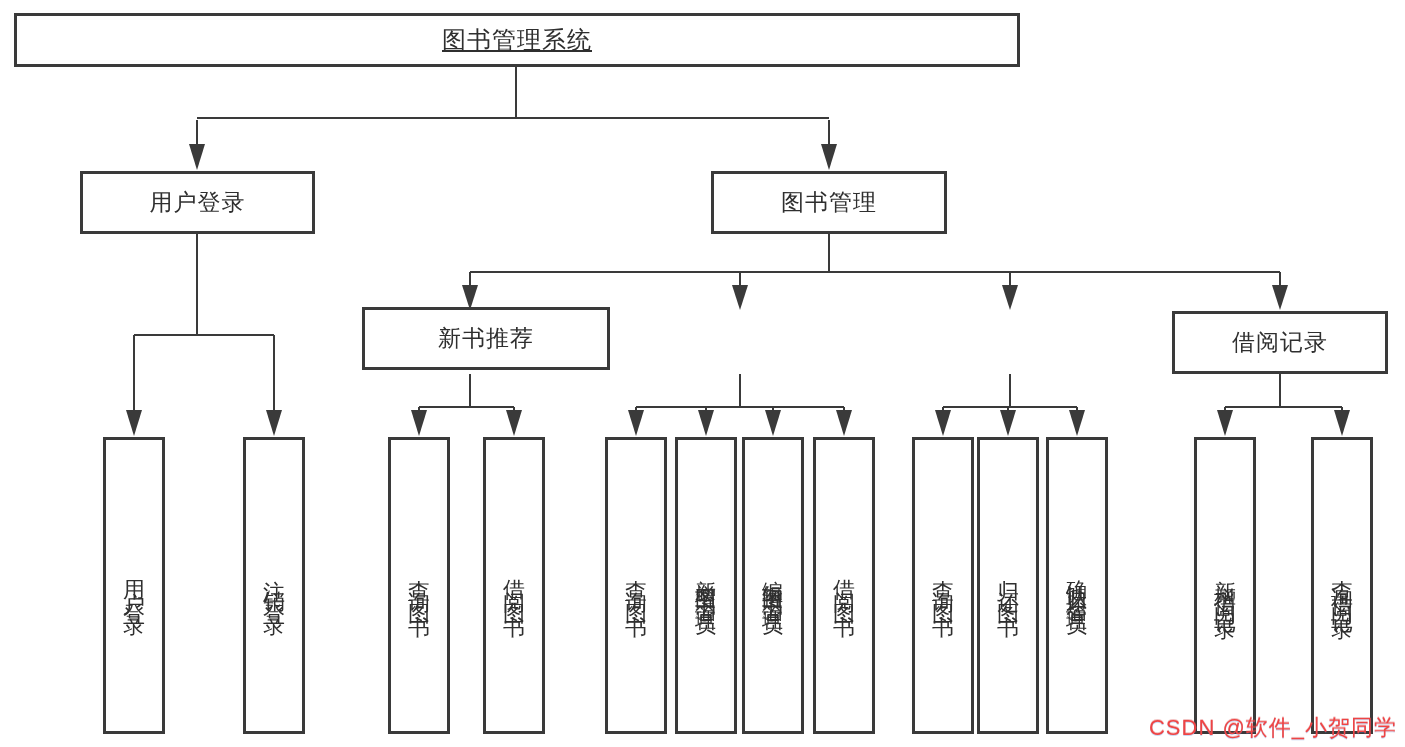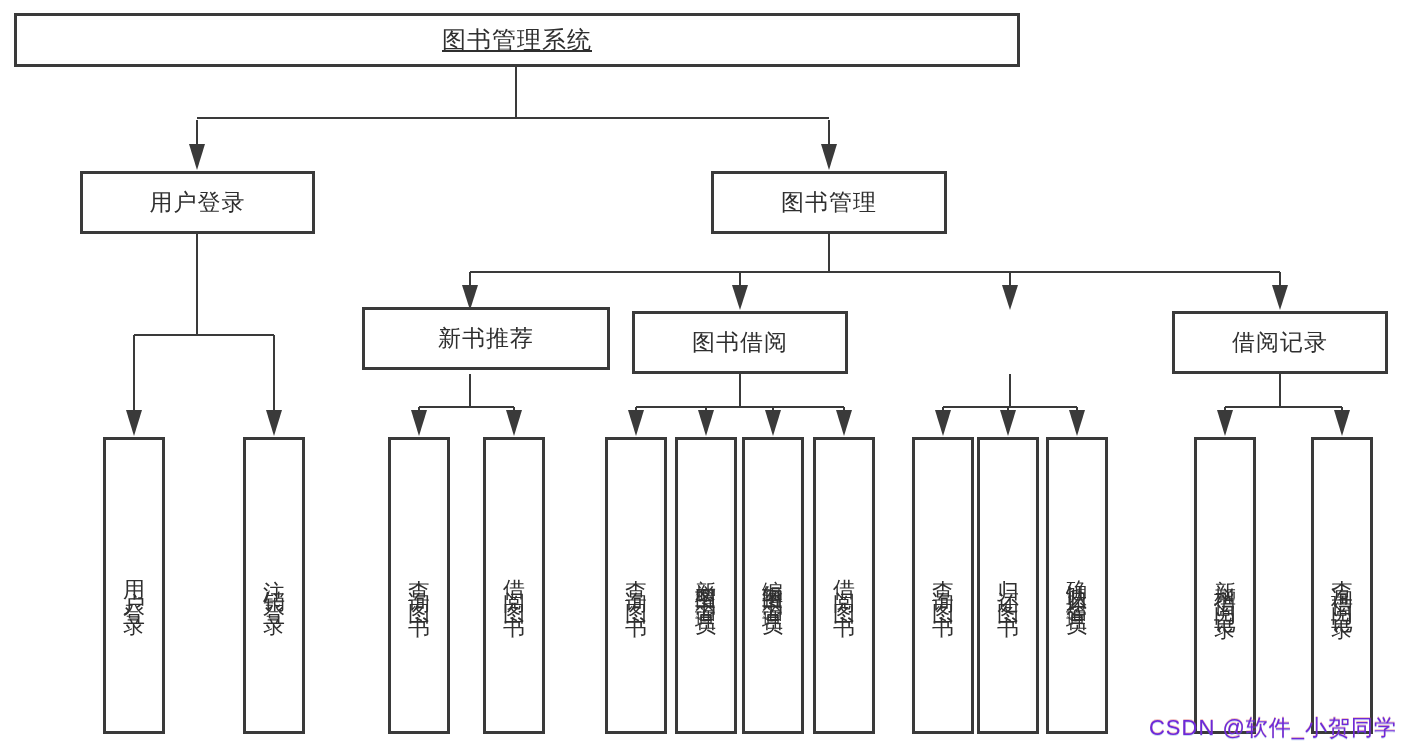--- a/index.html
+++ b/index.html
@@ -53,21 +53,21 @@
   }
   .vnode.long span {
     font-size: 21px;
     letter-spacing: 5px;
   }
   .watermark {
     position: absolute;
     right: 8px;
     bottom: 4px;
     font-size: 22px;
-    color: #6d28d9;
+    color: #ef4444;
     letter-spacing: 1px;
     z-index: 10;
     text-shadow: 0 -1px 0 rgba(214, 80, 80, 0.35), 0 1px 0 rgba(80, 130, 214, 0.30);
     white-space: nowrap;
   }
 </style>
 </head>
 <body>
 
 <div class="canvas">
@@ -112,23 +112,20 @@
   <div class="node hnode" style="left:80px;top:171px;width:235px;height:63px">
     <span>用户登录</span>
   </div>
   <div class="node hnode" style="left:711px;top:171px;width:236px;height:63px">
     <span>图书管理</span>
   </div>
 
   <div class="node hnode" style="left:362px;top:307px;width:248px;height:63px">
     <span>新书推荐</span>
   </div>
-  <div class="node hnode" style="left:632px;top:311px;width:216px;height:63px">
-    <span>图书借阅</span>
-  </div>
   <div class="node hnode" style="left:1172px;top:311px;width:216px;height:63px">
     <span>借阅记录</span>
   </div>
 
   <div class="node vnode" style="left:103px;top:437px;width:62px;height:297px">
     <span>用户登录</span>
   </div>
   <div class="node vnode" style="left:243px;top:437px;width:62px;height:297px">
     <span>注销登录</span>
   </div>

